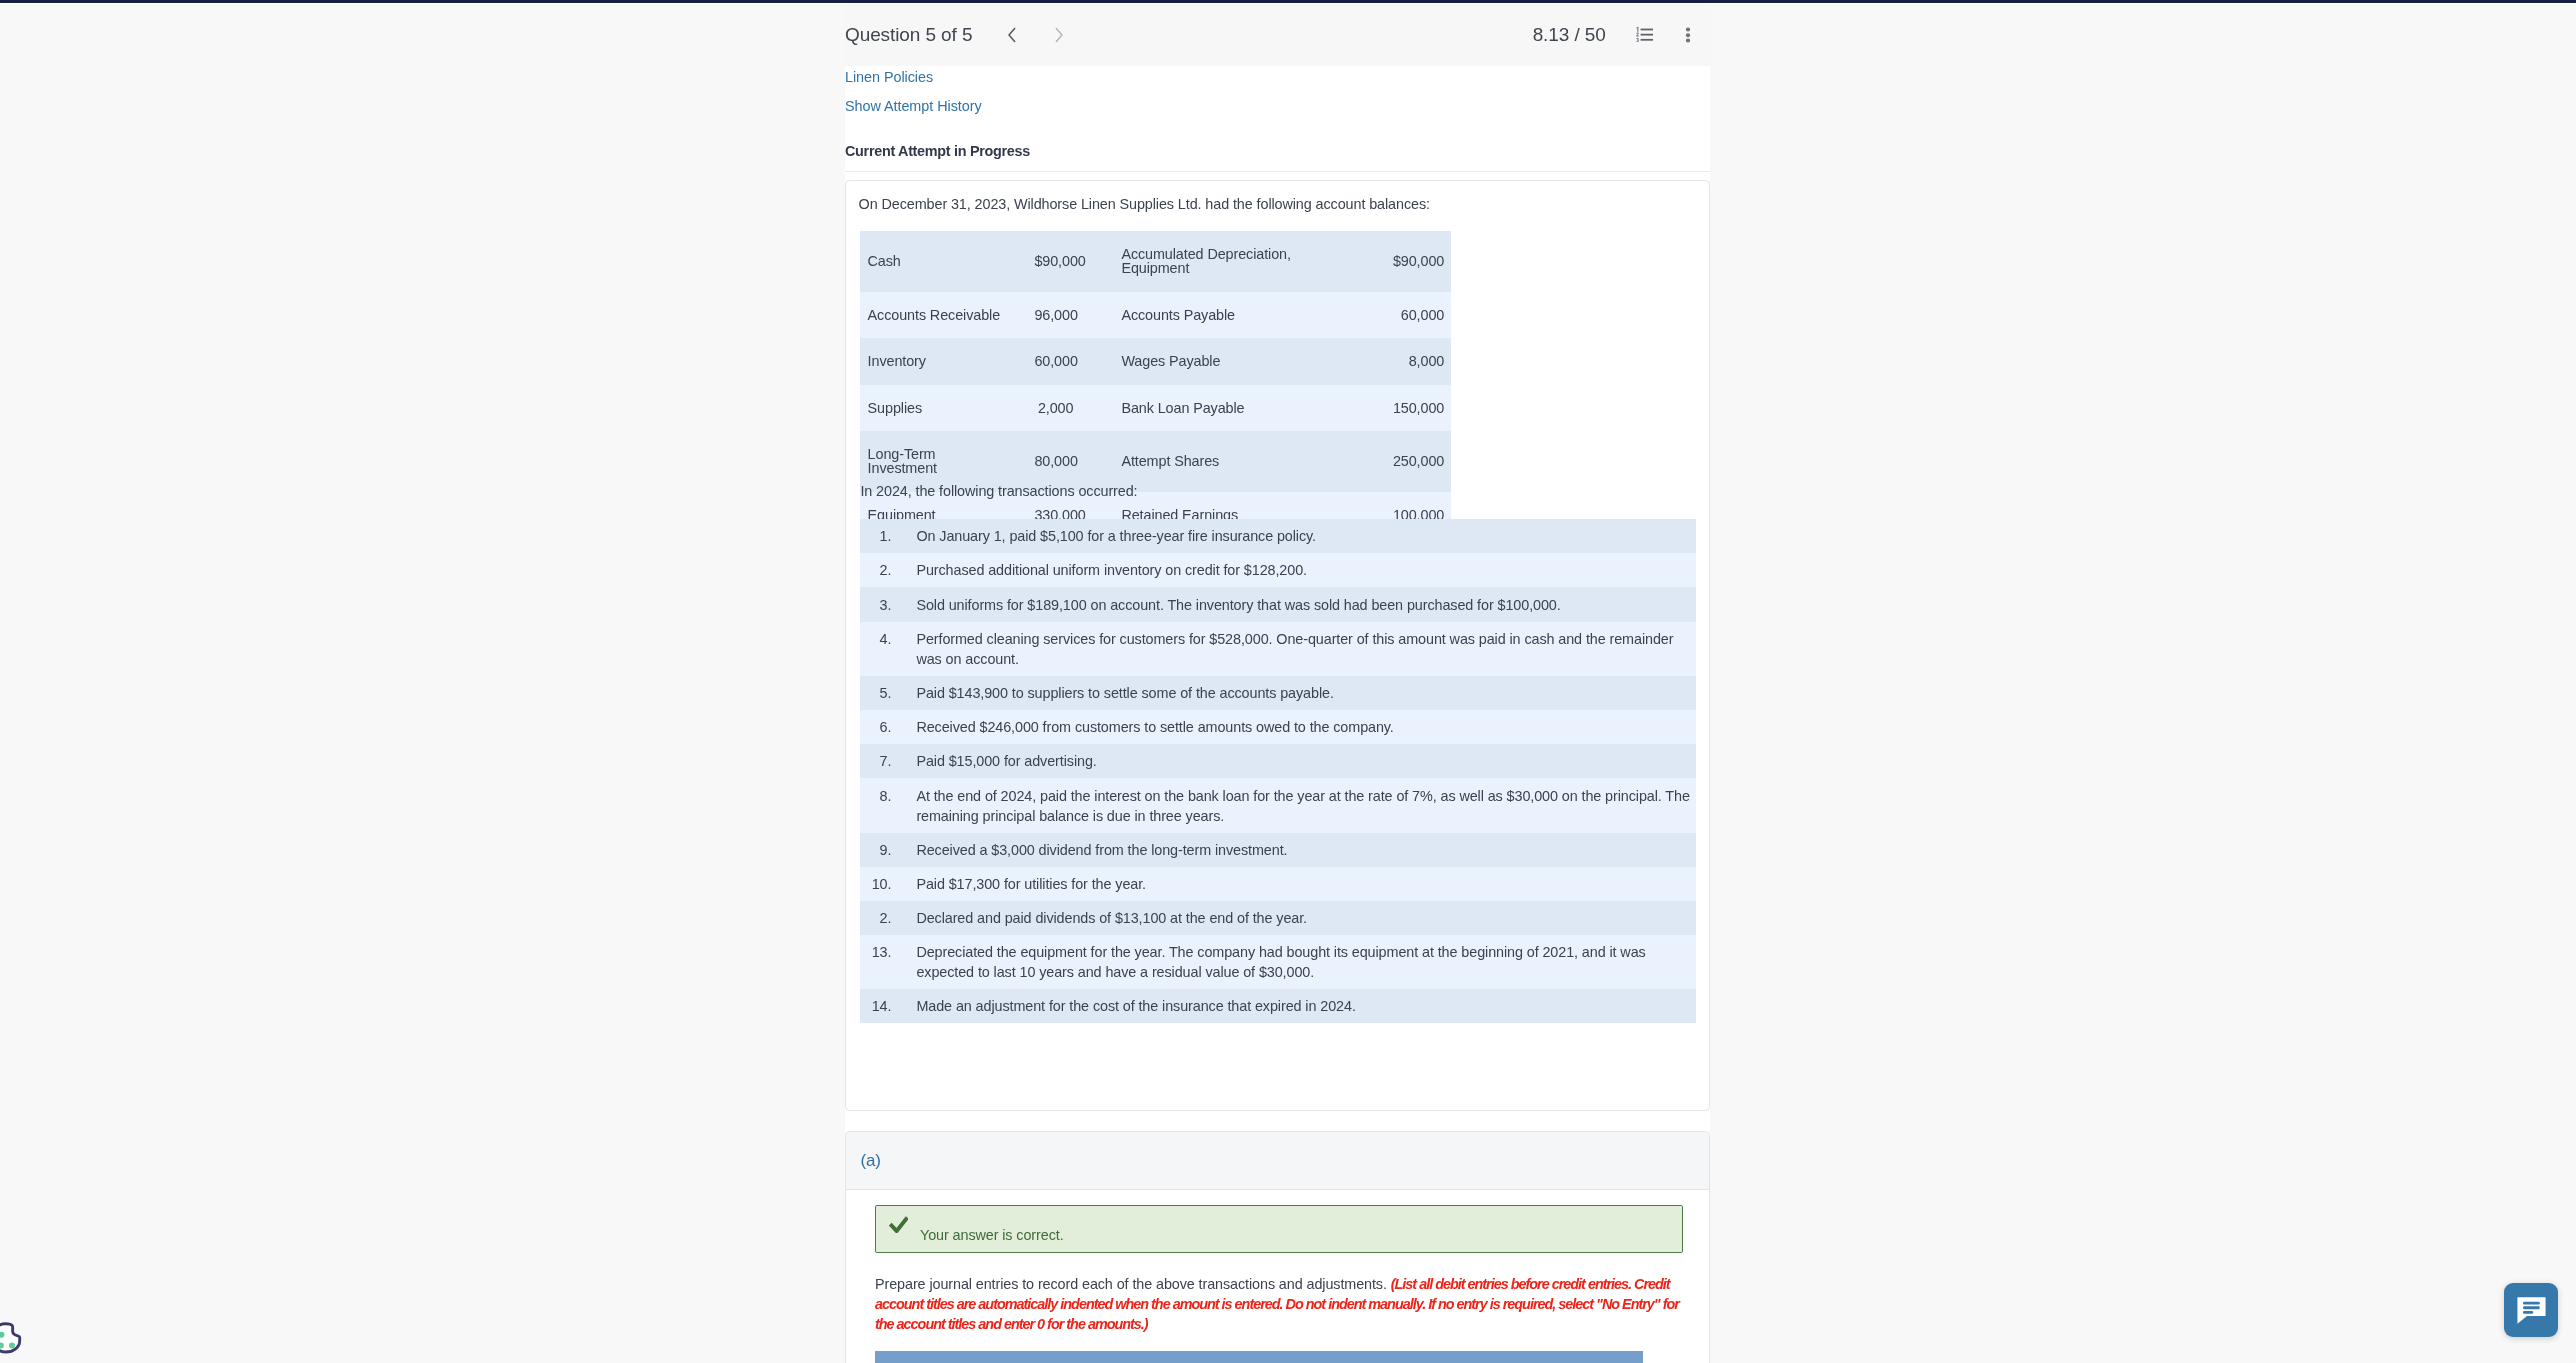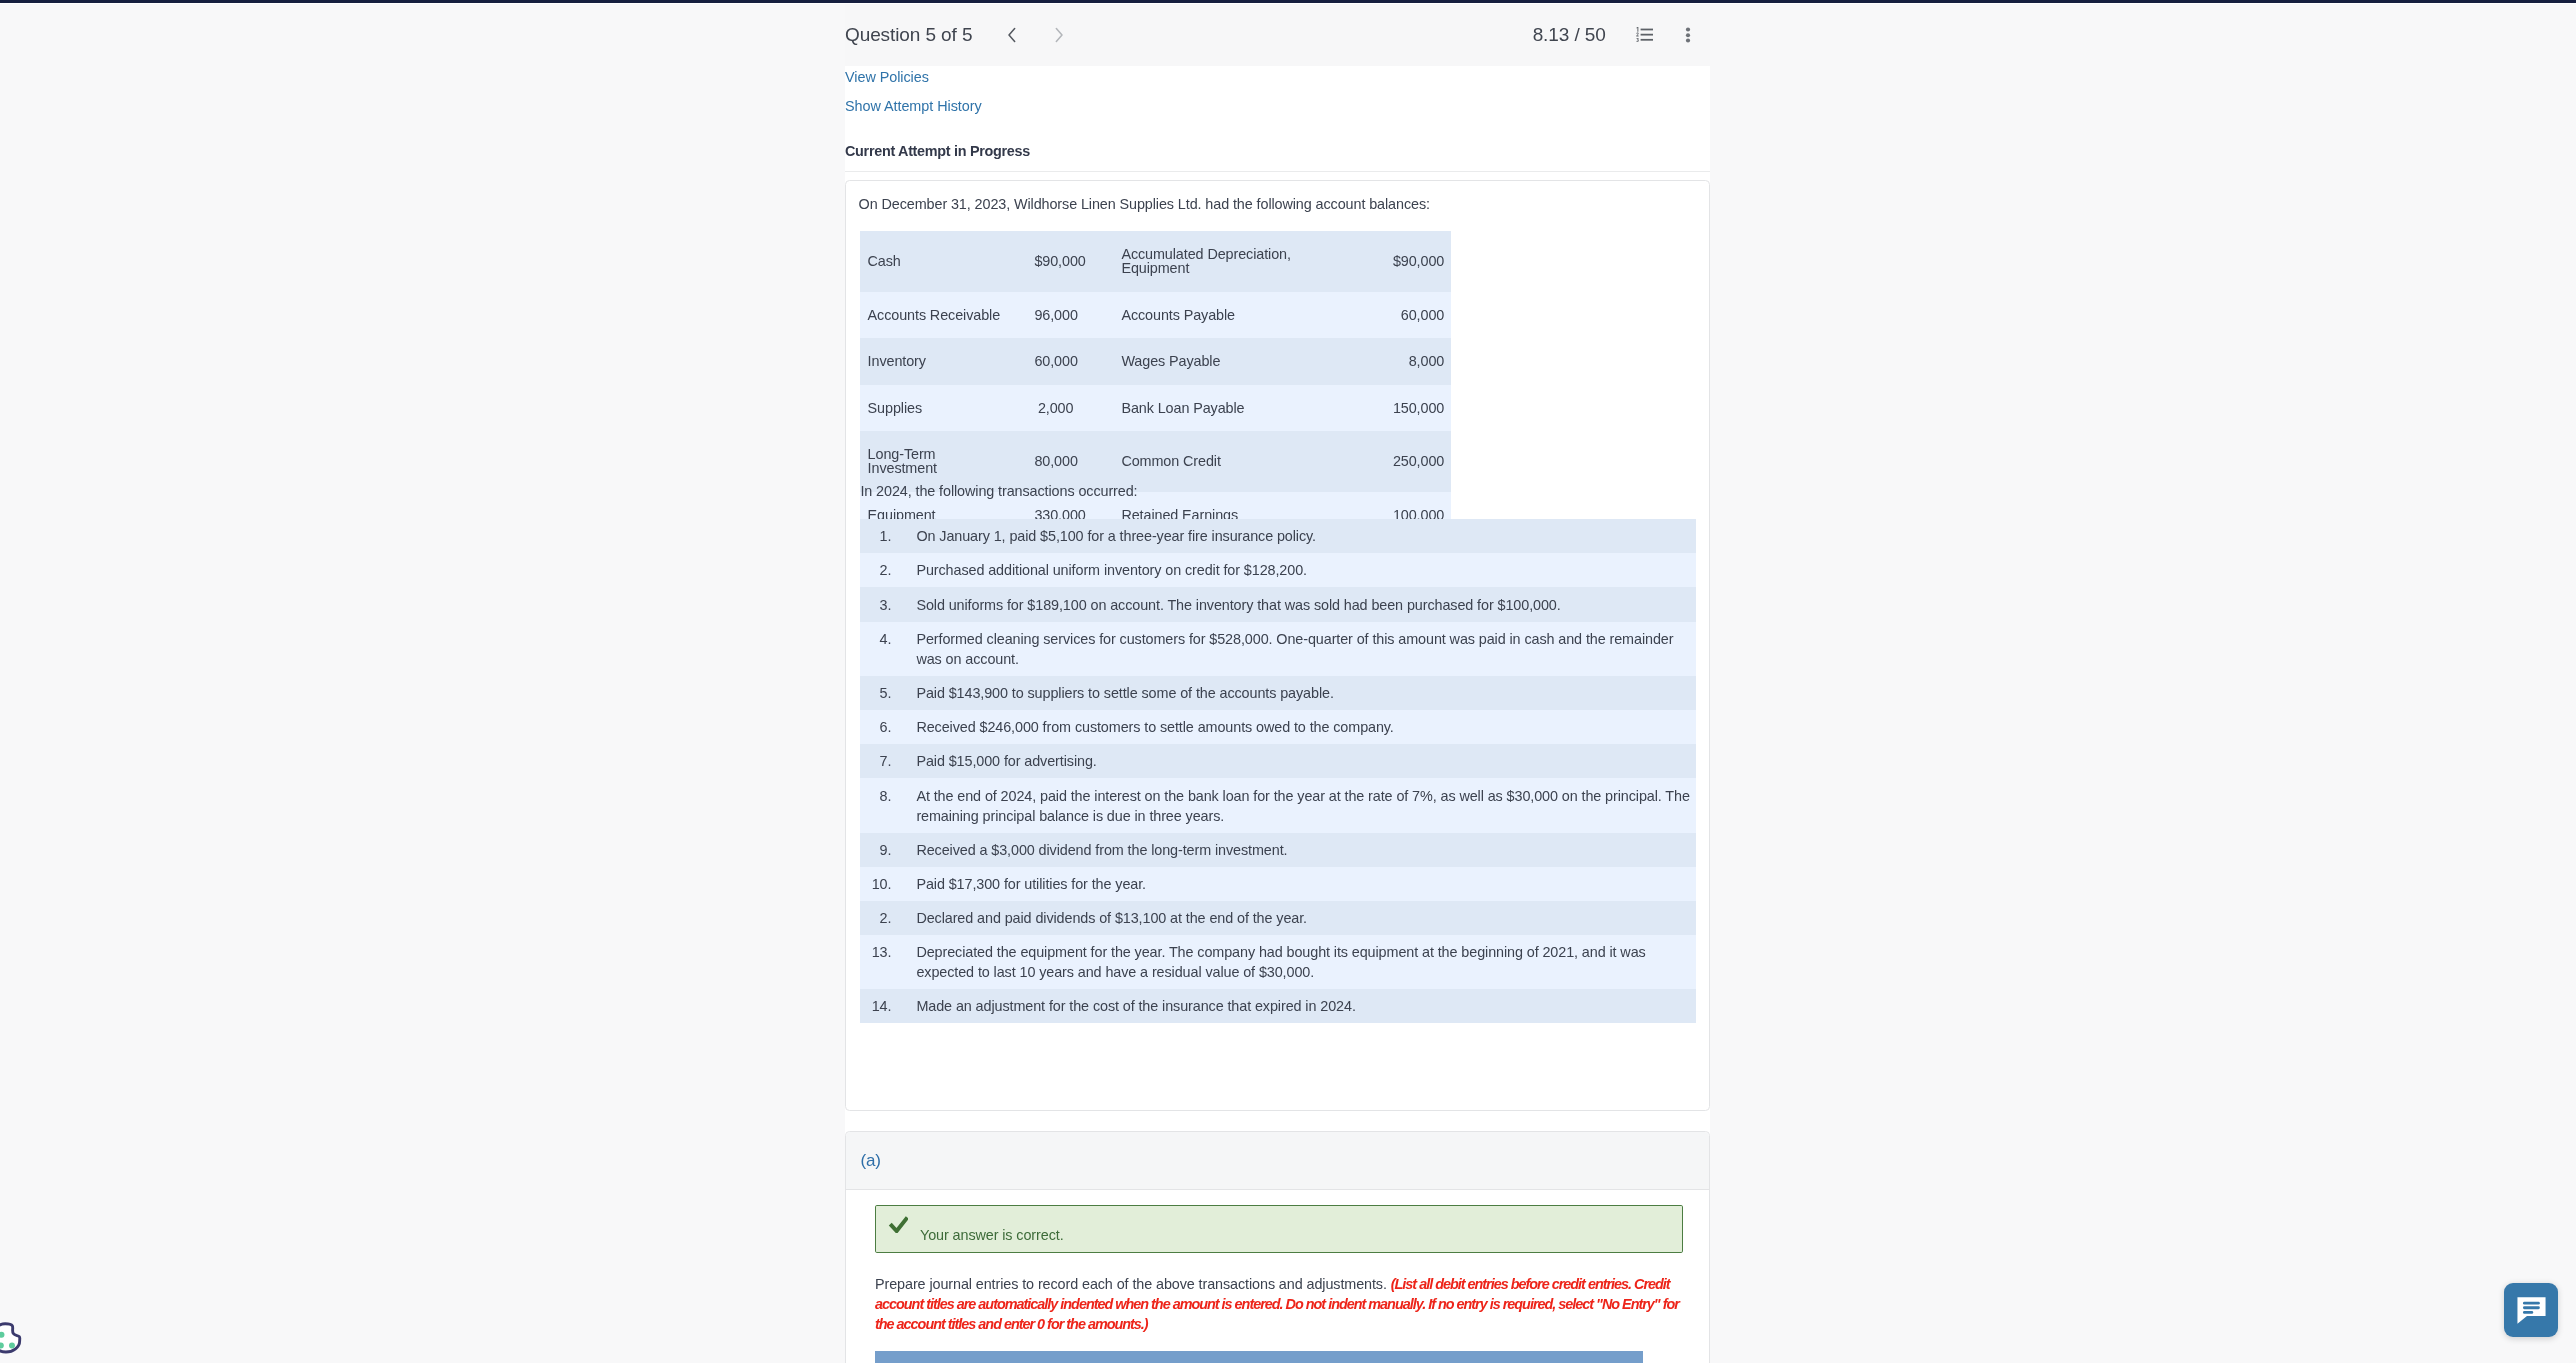--- a/index.html
+++ b/index.html
@@ -73,21 +73,21 @@
           border-radius:9px; display:flex; align-items:center; justify-content:center; cursor:pointer;
           box-shadow:0 1.8px 6.3px rgba(0,0,0,0.16); }
 </style>
 </head>
 <body>
 
 <div class="topbar"></div>
 <div class="topbar-gap"></div>
 
 <div class="page">
-  <a class="link" style="position:absolute;left:0;top:1.8px;line-height:18px;">View Policies</a>
+  <a class="link" style="position:absolute;left:0;top:1.8px;line-height:18px;">Linen Policies</a>
   <a class="link" style="position:absolute;left:0;top:31px;line-height:18px;">Show Attempt History</a>
   <div class="section-title" style="position:absolute;left:0;top:76px;line-height:18px;">Current Attempt in Progress</div>
 
   <div class="hr" style="position:absolute;left:0;top:105px;width:865px;height:0.9px;background:#eaebec;"></div>
 
   <div class="qcard" style="position:absolute;left:0px;top:114px;width:865px;height:931px;">
     <div class="qtext" style="position:absolute;left:12.6px;top:14.4px;line-height:18px;">On December 31, 2023, Wildhorse Linen Supplies Ltd. had the following account balances:</div>
     <table class="balances" style="position:absolute;left:14.4px;top:50px;">
       <tbody id="balances-body">
           <tr>
@@ -110,21 +110,21 @@
           </tr>
           <tr>
             <td class="lbl">Supplies</td>
             <td class="amt">2,000</td>
             <td class="lbl2">Bank Loan Payable</td>
             <td class="amt2">150,000</td>
           </tr>
           <tr>
             <td class="lbl">Long-Term Investment</td>
             <td class="amt">80,000</td>
-            <td class="lbl2">Common Credit</td>
+            <td class="lbl2">Attempt Shares</td>
             <td class="amt2">250,000</td>
           </tr>
           <tr>
             <td class="lbl">Equipment</td>
             <td class="amt">330,000</td>
             <td class="lbl2">Retained Earnings</td>
             <td class="amt2">100,000</td>
           </tr>
         </tbody>
     </table>

